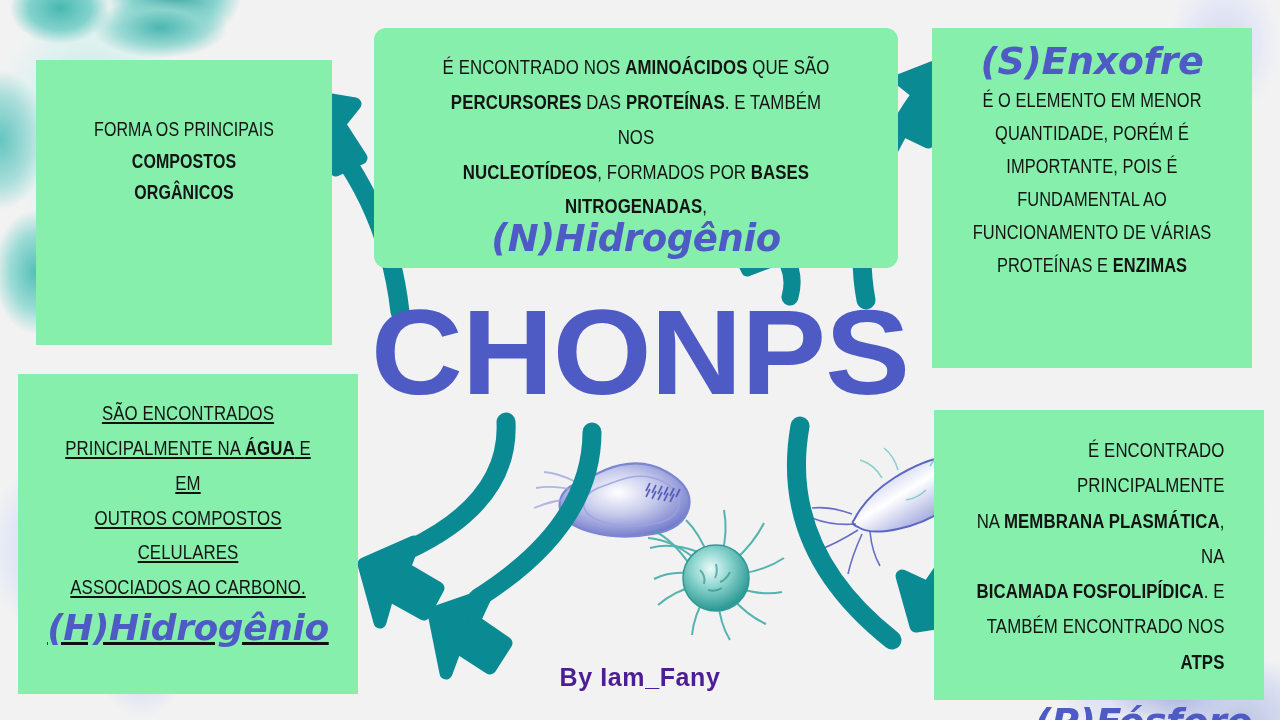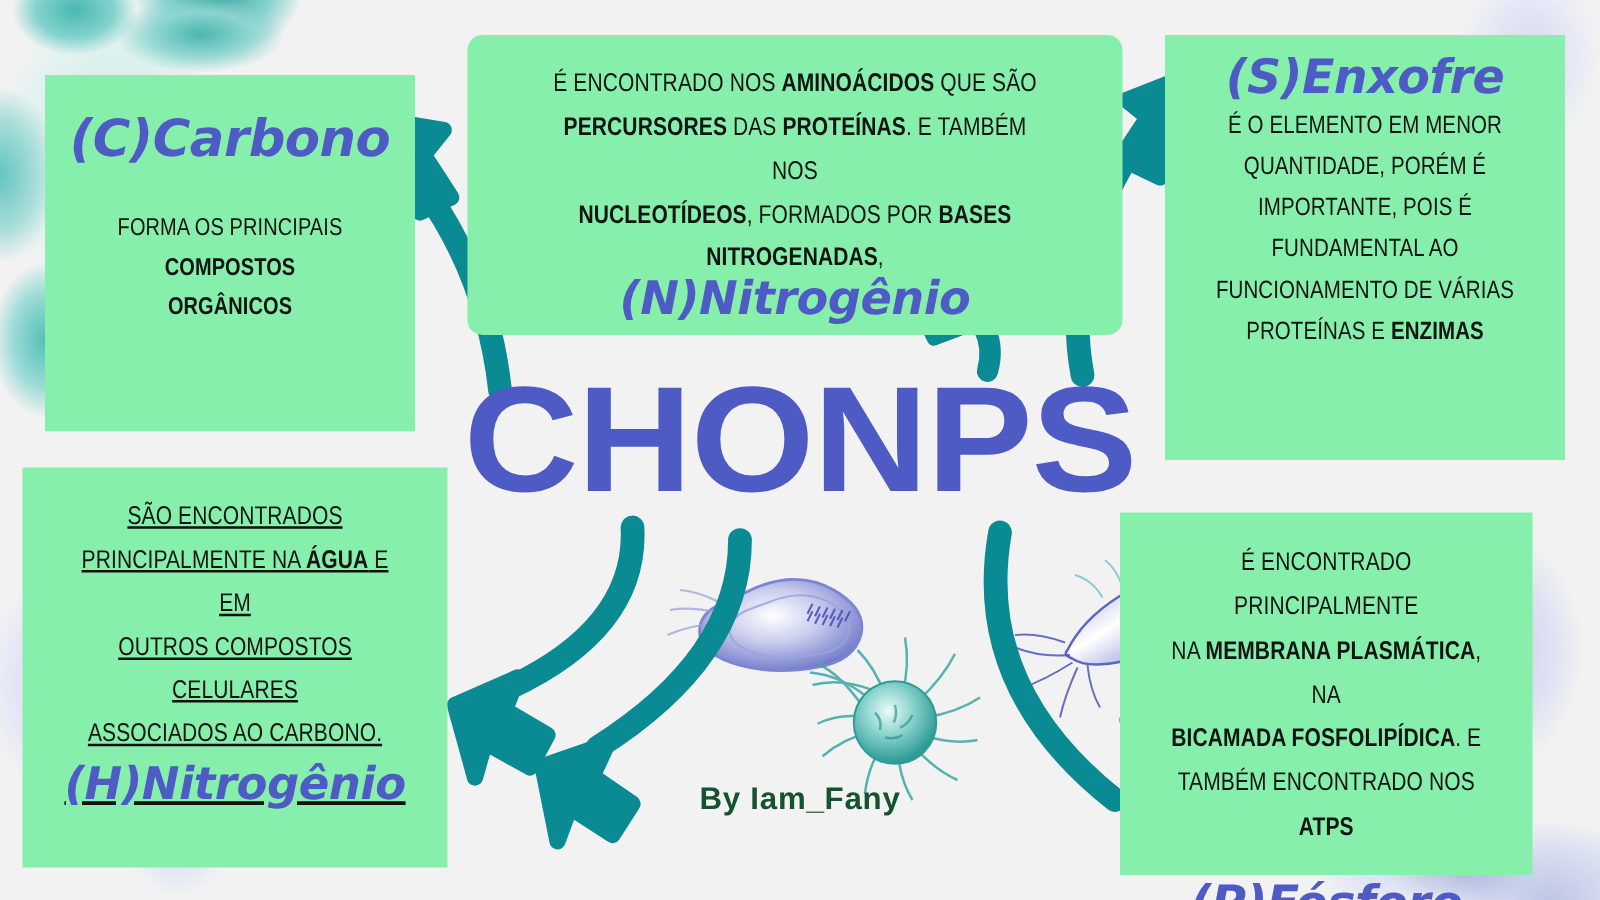--- a/index.html
+++ b/index.html
@@ -90,39 +90,39 @@
   #card-nitro .elem{font-size:37px;line-height:1;display:block;margin-top:-4px;}
 
   #card-enxofre{left:932px;top:28px;width:320px;height:340px;padding:14px 14px 0;}
   #card-enxofre .elem{font-size:38px;line-height:1.05;display:block;}
   #card-enxofre .body{margin-top:2px;font-size:20px;line-height:1.65;}
 
   #card-hidro{left:18px;top:374px;width:340px;height:320px;padding:22px 12px 0;text-decoration:underline;}
   #card-hidro .body{font-size:20.5px;line-height:1.70;}
   #card-hidro .elem{font-size:36px;line-height:1.08;display:block;margin-top:4px;}
 
-  #card-fosforo{left:896px;top:410px;width:330px;height:290px;padding:22px 12px 0;}
+  #card-fosforo{left:934px;top:410px;width:330px;height:290px;padding:22px 12px 0;text-align:right;}
   #card-fosforo .body{font-size:20.5px;line-height:1.72;}
   #card-fosforo .elem{font-size:38px;line-height:1;display:block;margin-top:24px;}
 
   
   #chonps{
     position:absolute;left:0;top:292px;width:1280px;text-align:center;
     font-family:"Liberation Sans", sans-serif;
     font-weight:700;
     font-size:120px;
     line-height:1;
     color:#4f5bc4;
     letter-spacing:-1px;
     transform:scaleX(1.06);
   }
   #byline{
-    position:absolute;left:0;top:625px;width:1280px;text-align:center;
-    font-family:"Liberation Sans", sans-serif;
-    font-weight:700;font-size:25px;color:#14532d;letter-spacing:.6px;
+    position:absolute;left:0;top:663px;width:1280px;text-align:center;
+    font-family:"Liberation Sans", sans-serif;
+    font-weight:700;font-size:25px;color:#4c1d95;letter-spacing:.6px;
   }
 
   
   #arrows,#microbes{position:absolute;inset:0;width:1280px;height:720px;}
   #arrows{pointer-events:none;}
 </style>
 </head>
 <body>
 
 <div id="stage">
@@ -249,37 +249,36 @@
       <path d="M434 613 l52 -18 l-12 26 l32 22 l-16 25 l-34 -22 l-10 27 z" fill="#0a8a92" stroke="#0a8a92" stroke-width="13" stroke-linejoin="round"></path>
     </g>
 
     <g>
       <path d="M800 426 q-22 124 92 214" stroke="#0a8a92" stroke-width="19" fill="none" stroke-linecap="round"></path>
       <path d="M916 626 l-14 -50 l26 12 l22 -32 l24 16 l-22 34 l28 10 z" fill="#0a8a92" stroke="#0a8a92" stroke-width="13" stroke-linejoin="round"></path>
     </g>
   </svg>
 
   <div class="card" id="card-carbono">
-    <span class="elem">(C)Carbono</span>
     <div class="body">FORMA OS PRINCIPAIS<br><b>COMPOSTOS</b><br><b>ORGÂNICOS</b></div>
   </div>
 
   <div class="card" id="card-nitro">
     <div class="body">É ENCONTRADO NOS <b>AMINOÁCIDOS</b> QUE SÃO<br><b>PERCURSORES</b> DAS <b>PROTEÍNAS</b>. E TAMBÉM NOS<br><b>NUCLEOTÍDEOS</b>, FORMADOS POR <b>BASES</b><br><b>NITROGENADAS</b>,</div>
-    <span class="elem">(N)Nitrogênio</span>
+    <span class="elem">(N)Hidrogênio</span>
   </div>
 
   <div class="card" id="card-enxofre">
     <span class="elem">(S)Enxofre</span>
     <div class="body">É O ELEMENTO EM MENOR<br>QUANTIDADE, PORÉM É<br>IMPORTANTE, POIS É<br>FUNDAMENTAL AO<br>FUNCIONAMENTO DE VÁRIAS<br>PROTEÍNAS E <b>ENZIMAS</b></div>
   </div>
 
   <div class="card" id="card-hidro">
     <div class="body">SÃO ENCONTRADOS<br>PRINCIPALMENTE NA <b>ÁGUA</b> E EM<br>OUTROS COMPOSTOS CELULARES<br>ASSOCIADOS AO CARBONO.</div>
-    <span class="elem">(H)Nitrogênio</span>
+    <span class="elem">(H)Hidrogênio</span>
   </div>
 
   <div class="card" id="card-fosforo">
     <div class="body">É ENCONTRADO PRINCIPALMENTE<br>NA <b>MEMBRANA PLASMÁTICA</b>, NA<br><b>BICAMADA FOSFOLIPÍDICA</b>. E<br>TAMBÉM ENCONTRADO NOS <b>ATPS</b></div>
     <span class="elem">(P)Fósforo</span>
   </div>
 
   <div id="chonps">CHONPS</div>
   <div id="byline">By  Iam_Fany</div>
 

